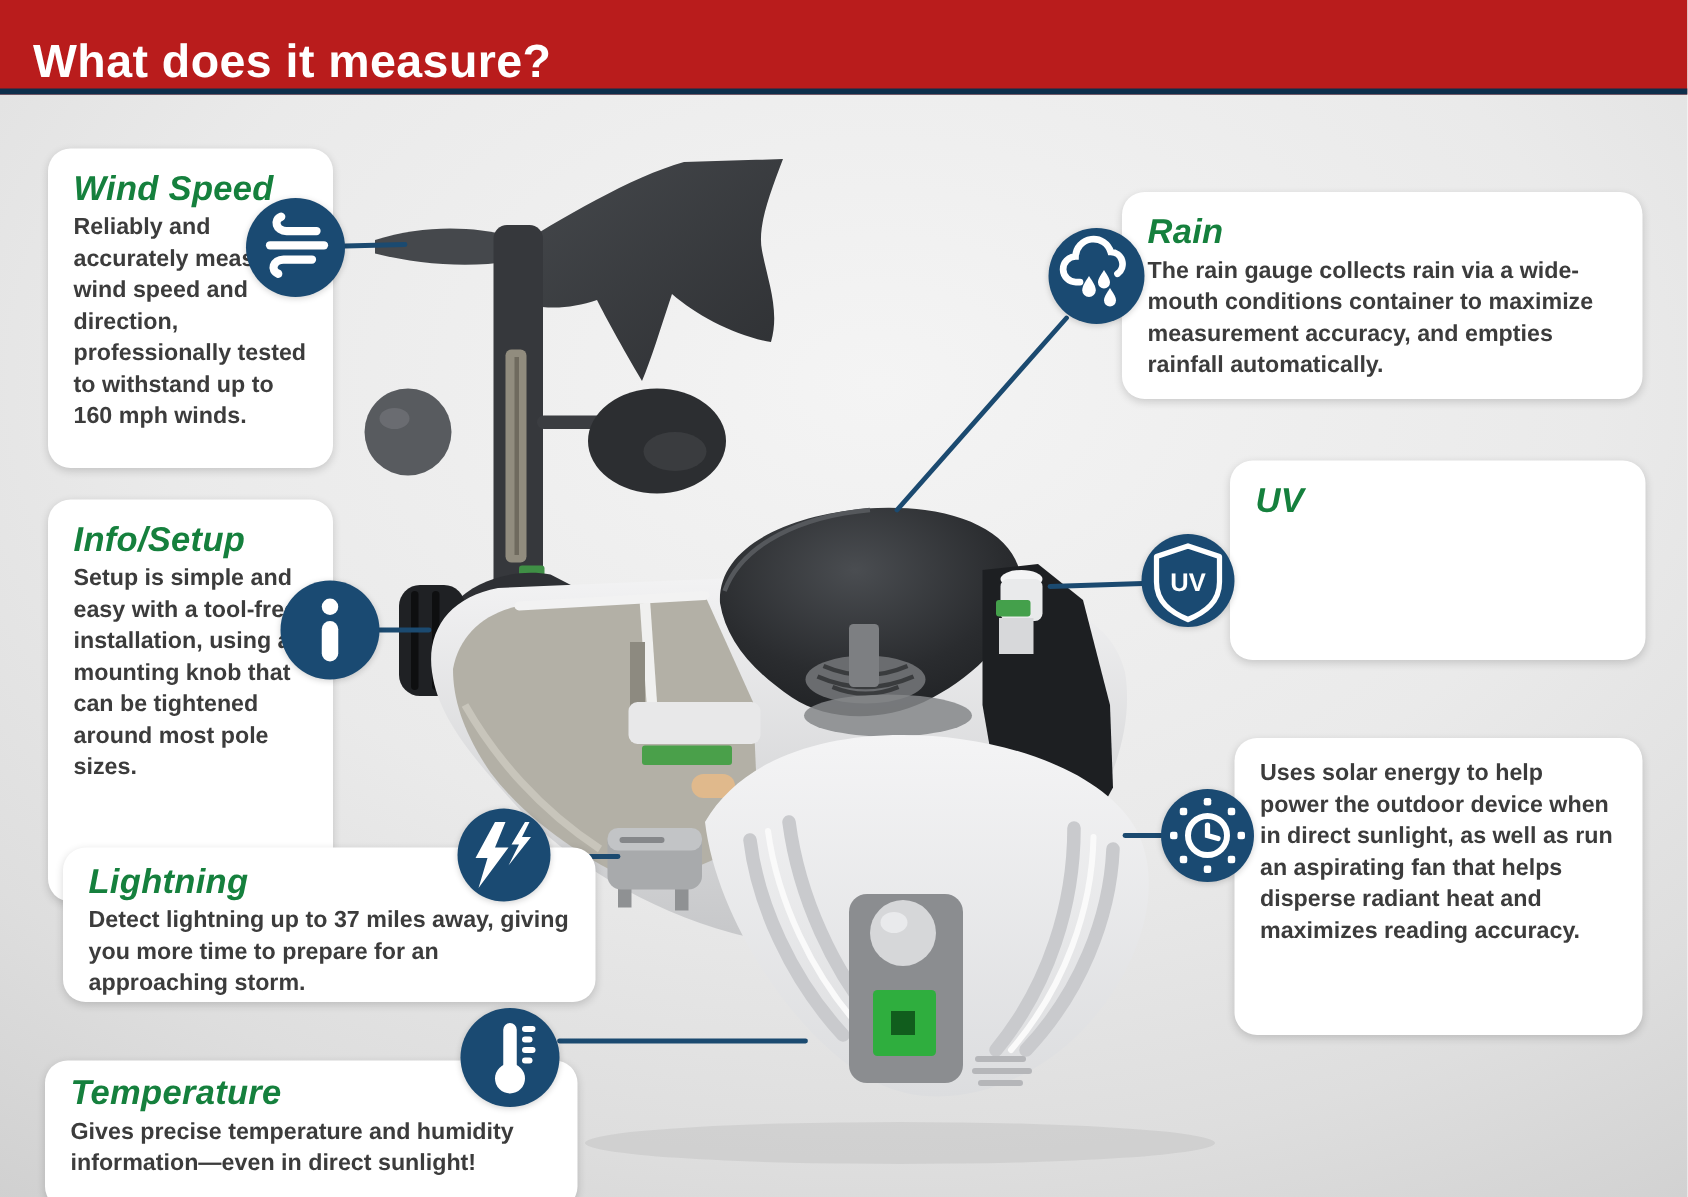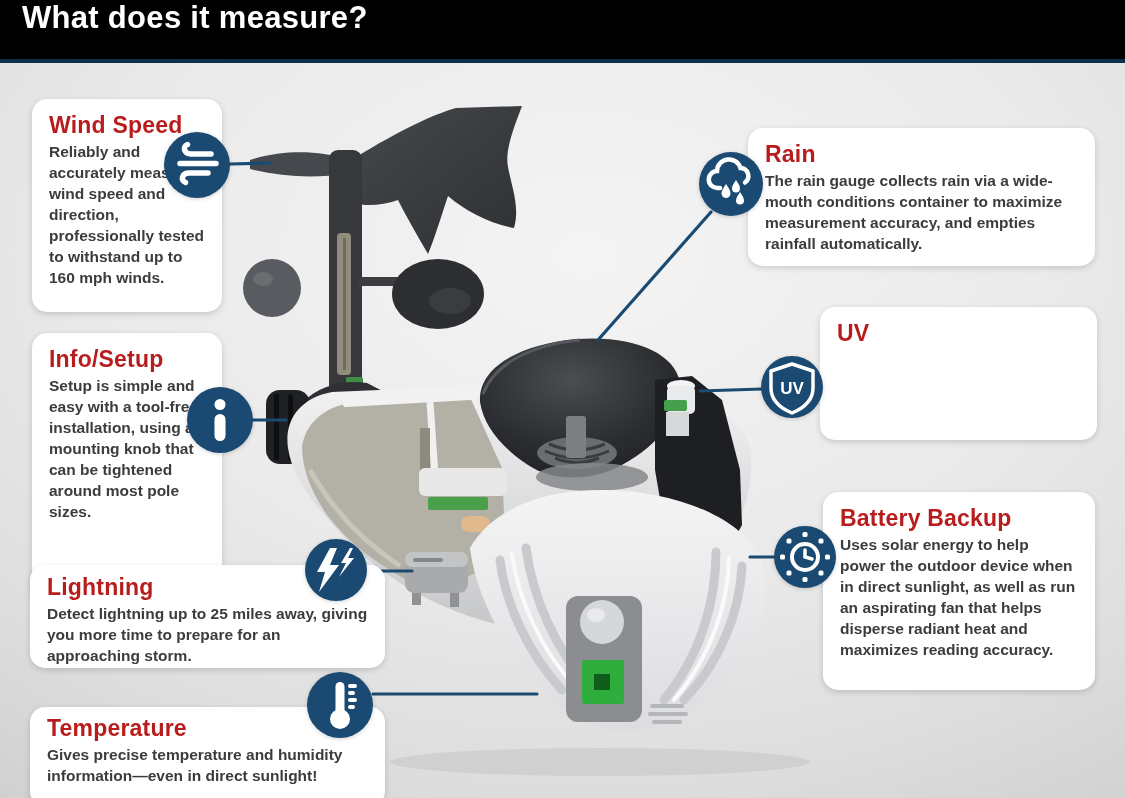--- a/index.html
+++ b/index.html
@@ -7,37 +7,37 @@
   body {
     font-family:"Liberation Sans", sans-serif;
     position:relative; overflow:hidden;
     background: radial-gradient(95% 90% at 52% 32%, #f4f4f4 0%, #eaeaea 45%, #dedede 72%, #cccccc 100%);
   }
   .stage { position:absolute; inset:0; }
 
   
   .header {
     position:absolute; left:0; top:0; width:1125px; height:63px;
-    background:#000000; border-bottom:4px solid #0d2f4c;
-    display:flex; align-items:flex-start; padding-left:22px;
+    background:#b91c1c; border-bottom:4px solid #0d2f4c;
+    display:flex; align-items:flex-end; padding-left:22px;
   }
   .header h1 { color:#ffffff; font-size:31px; font-weight:bold; letter-spacing:0.3px; }
 
   
   .card {
     position:absolute; background:#ffffff; border-radius:15px;
     box-shadow:0 2px 6px rgba(0,0,0,0.16);
     padding:13px 17px 10px 17px;
   }
-  .card h2 { font-size:23px; font-weight:bold; color:#b91c1c; letter-spacing:0.2px; margin-bottom:2px; }
+  .card h2 { font-size:23px; font-weight:bold; color:#15803d; letter-spacing:0.2px; margin-bottom:2px;font-style:italic; }
   .card p  { font-size:15.5px; font-weight:bold; color:#3c3c3c; line-height:1.36; }
 
   #card-wind        { left:32px;  top:99px;  width:190px; height:213px; }
   #card-info        { left:32px;  top:333px; width:190px; height:268px; }
-  #card-lightning   { left:30px;  top:565px; width:355px; height:103px; padding-top:9px; }
+  #card-lightning   { left:42px;  top:565px; width:355px; height:103px; padding-top:9px; }
   #card-temperature { left:30px;  top:707px; width:355px; height:99px;  padding-top:8px; }
   #card-rain        { left:748px; top:107px; width:347px; height:138px;margin-top:21px; }
   #card-uv          { left:820px; top:307px; width:277px; height:133px; }
   #card-battery     { left:823px; top:492px; width:272px; height:198px; }
 
   
   .icon-circle {
     position:absolute; border-radius:50%; background:#1a4a72;
     display:flex; align-items:center; justify-content:center;
     box-shadow:0 1px 4px rgba(0,0,0,0.18);
@@ -197,39 +197,38 @@
     <p>Reliably and accurately measures wind speed and direction, professionally tested to withstand up to 160 mph winds.</p>
   </div>
 
   <div class="card" id="card-info">
     <h2>Info/Setup</h2>
     <p>Setup is simple and easy with a tool-free installation, using a mounting knob that can be tightened around most pole sizes.</p>
   </div>
 
   <div class="card" id="card-lightning">
     <h2>Lightning</h2>
-    <p>Detect lightning up to 25 miles away, giving you more time to prepare for an approaching storm.</p>
+    <p>Detect lightning up to 37 miles away, giving you more time to prepare for an approaching storm.</p>
   </div>
 
   <div class="card" id="card-temperature">
     <h2>Temperature</h2>
     <p>Gives precise temperature and humidity information—even in direct sunlight!</p>
   </div>
 
   <div class="card" id="card-rain">
     <h2>Rain</h2>
     <p>The rain gauge collects rain via a wide-mouth conditions container to maximize measurement accuracy, and empties rainfall automatically.</p>
   </div>
 
   <div class="card" id="card-uv">
     <h2>UV</h2>
   </div>
 
   <div class="card" id="card-battery">
-    <h2>Battery Backup</h2>
     <p>Uses solar energy to help power the outdoor device when in direct sunlight, as well as run an aspirating fan that helps disperse radiant heat and maximizes reading accuracy.</p>
   </div>
 
   <div class="icon-circle" id="icon-wind">
     <svg width="66" height="66" viewBox="0 0 66 66">
       <g stroke="#ffffff" stroke-width="5.5" stroke-linecap="round" fill="none">
         <path d="M47,22 H27 C20,22 18,14.5 23.5,12.5"></path>
         <path d="M52,31.5 H16"></path>
         <path d="M44,41 H25 C18,41 16,48.5 21.5,50.5"></path>
       </g>

